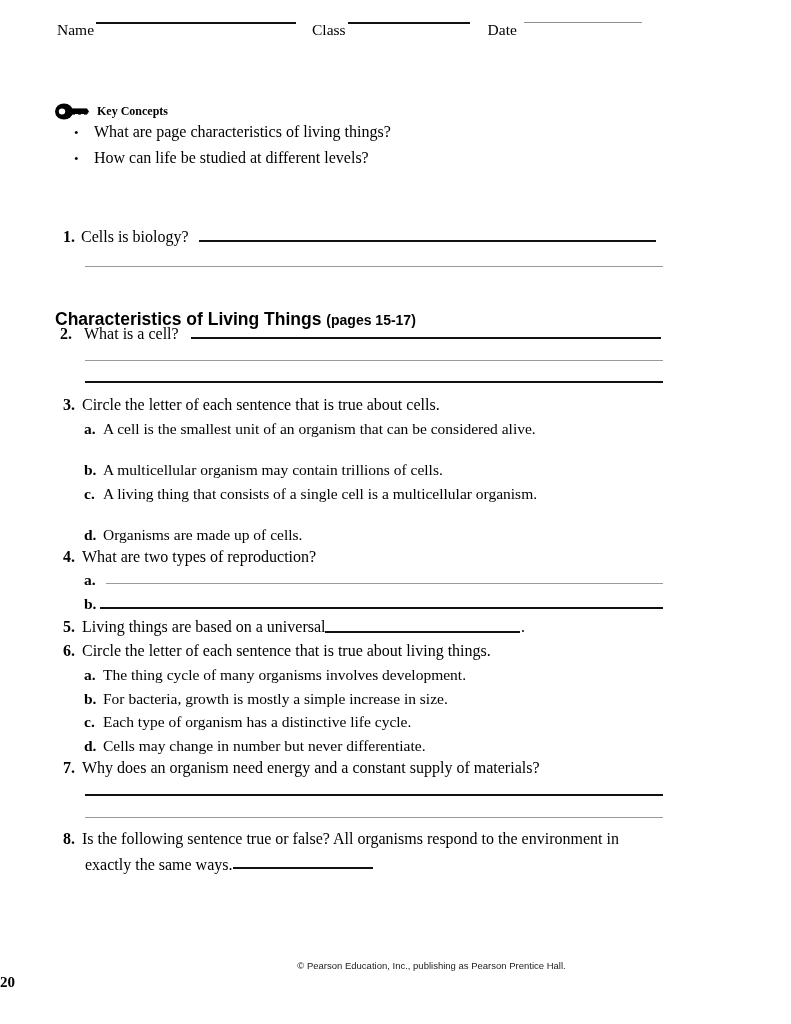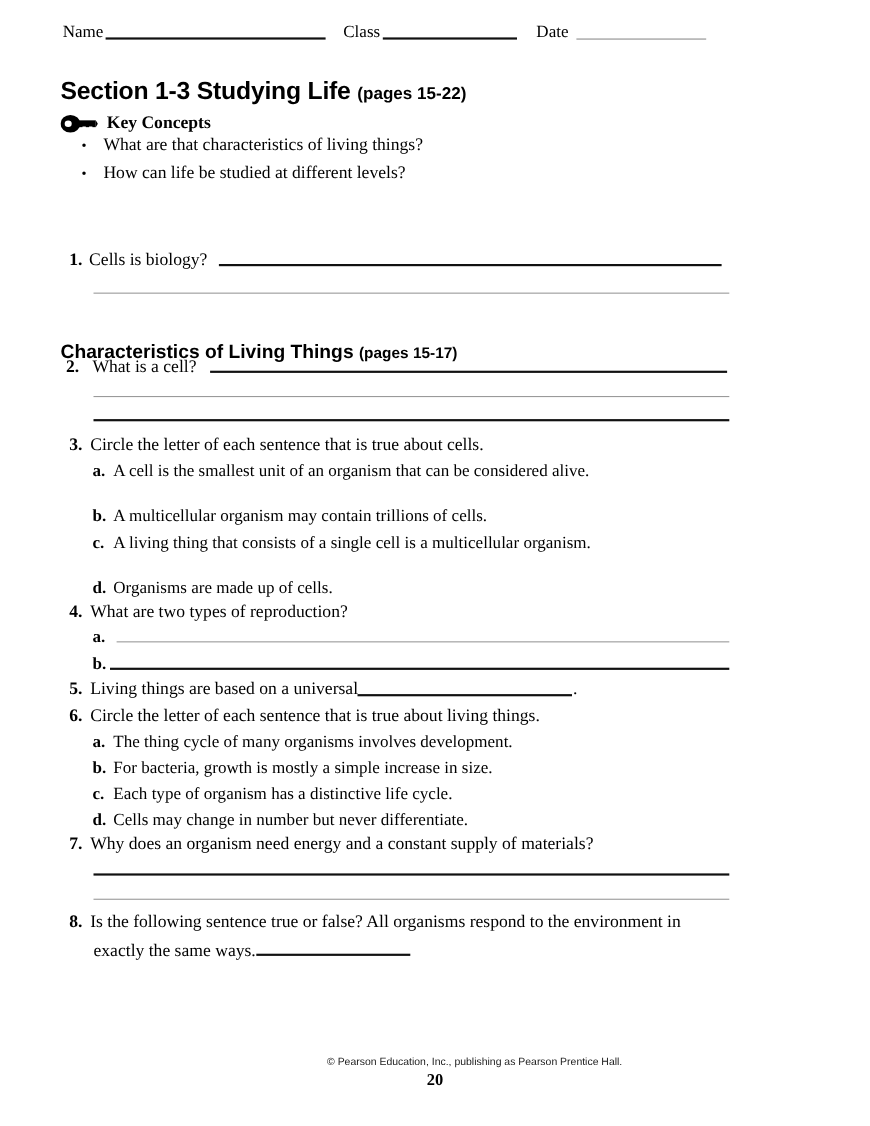--- a/index.html
+++ b/index.html
@@ -24,21 +24,21 @@
     padding: 0 55px;
   }
 
   
   .header-row {
     position: absolute;
     top: 22px;
     left: 57px;
     right: 72px;
     display: flex;
-    align-items: flex-end;
+    align-items: flex-start;
     font-family: "Liberation Serif", serif;
     font-size: 15.5px;
     line-height: 1;
   }
   .hdr-label {
     white-space: nowrap;
     padding-right: 2px;
   }
   .hdr-rule {
     display: inline-block;
@@ -81,21 +81,21 @@
   }
   .key-icon {
     width: 34px;
     height: 17px;
     display: inline-block;
     margin-right: 8px;
   }
   .key-concepts-label {
     font-family: "Liberation Serif", serif;
     font-weight: bold;
-    font-size: 16px;
+    font-size: 12px;
   }
 
   .kc-list {
     position: absolute;
     left: 74px;
     top: 124px;
     width: 560px;
     font-size: 16px;
     line-height: 1;
   }
@@ -180,21 +180,21 @@
     font-family: "Liberation Sans", sans-serif;
     font-size: 9.5px;
     color: #1a1a1a;
     padding-left: 36px;
   }
   .footer-page {
     position: absolute;
     top: 974px;
     left: 0;
     width: 791px;
-    text-align: center;
+    text-align: left;
     font-family: "Liberation Serif", serif;
     font-weight: bold;
     font-size: 15px;
   }
 </style>
 </head>
 <body>
 
 <div class="page">
 
@@ -203,43 +203,39 @@
     <span class="hdr-rule rule-dark hdr-name-rule"></span>
     <span class="hdr-gap-1"></span>
     <span class="hdr-label">Class</span>
     <span class="hdr-rule rule-dark hdr-class-rule"></span>
     <span class="hdr-gap-2"></span>
     <span class="hdr-label">Date</span>
     <span class="hdr-date-gap"></span>
     <span class="hdr-rule rule-light hdr-date-rule"></span>
   </div>
 
-  <div class="section-title">
-    <span>Section 1-3  Studying Life</span>
-    <span class="pages">(pages 15-22)</span>
-  </div>
 
   <div class="key-concepts">
     <span class="key-icon">
       <svg width="34" height="17" viewBox="0 0 34 17" xmlns="http://www.w3.org/2000/svg">
         <ellipse cx="9" cy="8.5" rx="9" ry="8" fill="#000000"></ellipse>
         <ellipse cx="7" cy="8.5" rx="3.2" ry="3" fill="#ffffff"></ellipse>
         <rect x="14" y="5.4" width="18" height="6.2" fill="#000000"></rect>
         <polygon points="32,5.4 34,8.5 32,11.6" fill="#000000"></polygon>
         <rect x="20" y="11.0" width="3" height="3.2" fill="#ffffff"></rect>
         <rect x="26" y="11.0" width="3" height="3.2" fill="#ffffff"></rect>
       </svg>
     </span>
     <span class="key-concepts-label">Key Concepts</span>
   </div>
 
   <div class="kc-list">
     <div class="kc-item">
       <span class="kc-bullet">•</span>
-      <span class="kc-text">What are that characteristics of living things?</span>
+      <span class="kc-text">What are page characteristics of living things?</span>
     </div>
     <div class="kc-item">
       <span class="kc-bullet">•</span>
       <span class="kc-text">How can life be studied at different levels?</span>
     </div>
   </div>
 
 
   <div class="q" style="left:63px; top:228px;">
     <span class="q-num">1.</span>

